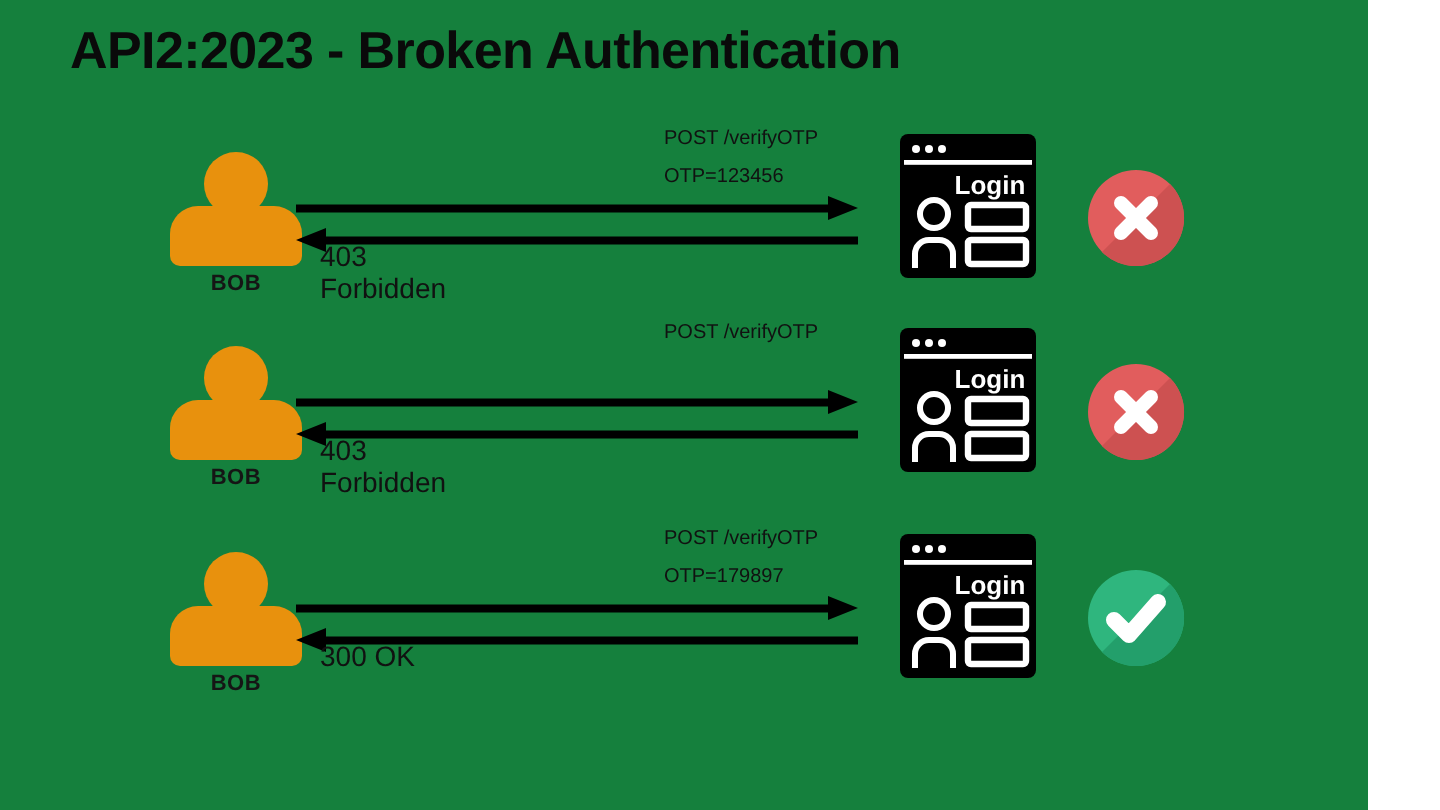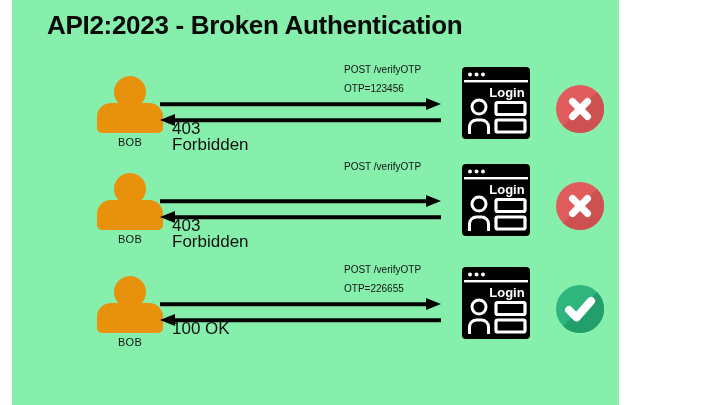--- a/index.html
+++ b/index.html
@@ -1,36 +1,36 @@
 <!DOCTYPE html>
 <html><head>
 <meta charset="utf-8">
 <style>
   html, body { margin:0; padding:0; background:#ffffff; }
   .slide {
-    position:relative; width:607px; height:405px; background:#86efac;
-    font-family:"Liberation Sans", sans-serif; color:#0d0d0d; overflow:hidden;margin-left:12px;
+    position:relative; width:684px; height:405px; background:#15803d;
+    font-family:"Liberation Sans", sans-serif; color:#0d0d0d; overflow:hidden;
   }
   .title {
     position:absolute; left:35px; top:10px; margin:0;
     font-size:26px; font-weight:700; letter-spacing:-0.3px; color:#0a0a0a;
   }
   .flow-row { position:absolute; left:0; width:720px; height:100px; }
   .row-1 { top:58px; } .row-2 { top:155px; } .row-3 { top:258px; }
 
   
   .actor { position:absolute; left:83px; top:18px; width:70px; text-align:center; }
   .person-icon { position:relative; width:70px; }
   .person-head { width:32px; height:32px; border-radius:50%; background:#E8910D; margin:0 auto; }
   .person-torso { width:66px; height:30px; background:#E8910D; border-radius:14px 14px 5px 5px; margin:-5px auto 0 auto; }
-  .actor-label { margin-top:3px; font-size:11px; font-weight:400; color:#151515; letter-spacing:0.3px; }
+  .actor-label { margin-top:3px; font-size:11px; font-weight:700; color:#151515; letter-spacing:0.3px; }
 
   
   .request-labels { position:absolute; left:332px; top:2px; font-size:10px; line-height:19px; color:#111; }
-  .response-labels { position:absolute; left:160px; top:63px; font-size:17px; line-height:15.5px; color:#111; }
+  .response-labels { position:absolute; left:160px; top:63px; font-size:14px; line-height:15.5px; color:#111; }
 
   
   .arrow { position:absolute; left:148px; width:281px; height:12px; }
   .arrow-request { top:40px; }
   .arrow-response { top:56px; }
   .shaft-right { position:absolute; left:0; right:11px; top:50%; transform:translateY(-50%); height:3.5px; background:#000; }
   .shaft-left  { position:absolute; left:11px; right:0; top:50%; transform:translateY(-50%); height:3.5px; background:#000; }
   .ah-right { position:absolute; right:0; top:50%; transform:translateY(-50%); width:0; height:0;
               border-top:6px solid transparent; border-bottom:6px solid transparent; border-left:15px solid #000; }
   .ah-left  { position:absolute; left:0; top:50%; transform:translateY(-50%); width:0; height:0;
@@ -164,34 +164,34 @@
     <div class="actor">
       <div class="person-icon">
         <div class="person-head"></div>
         <div class="person-torso"></div>
       </div>
       <div class="actor-label">BOB</div>
     </div>
 
     <div class="request-labels">
       <div>POST /verifyOTP</div>
-      <div>OTP=226655</div>
+      <div>OTP=179897</div>
     </div>
 
     <div class="arrow arrow-request">
       <span class="shaft-right"></span>
       <span class="ah-right"></span>
     </div>
     <div class="arrow arrow-response">
       <span class="ah-left"></span>
       <span class="shaft-left"></span>
     </div>
 
     <div class="response-labels">
-      <div>100 OK</div>
+      <div>300 OK</div>
       <div></div>
     </div>
 
     <svg class="server-icon" width="68" height="72" viewBox="0 0 68 72">
       <rect x="0" y="0" width="68" height="72" rx="4" fill="#000"></rect>
       <g>
         <circle cx="8" cy="7.5" r="2" fill="#fff"></circle>
           <circle cx="14.5" cy="7.5" r="2" fill="#fff"></circle>
           <circle cx="21" cy="7.5" r="2" fill="#fff"></circle>
       </g>

